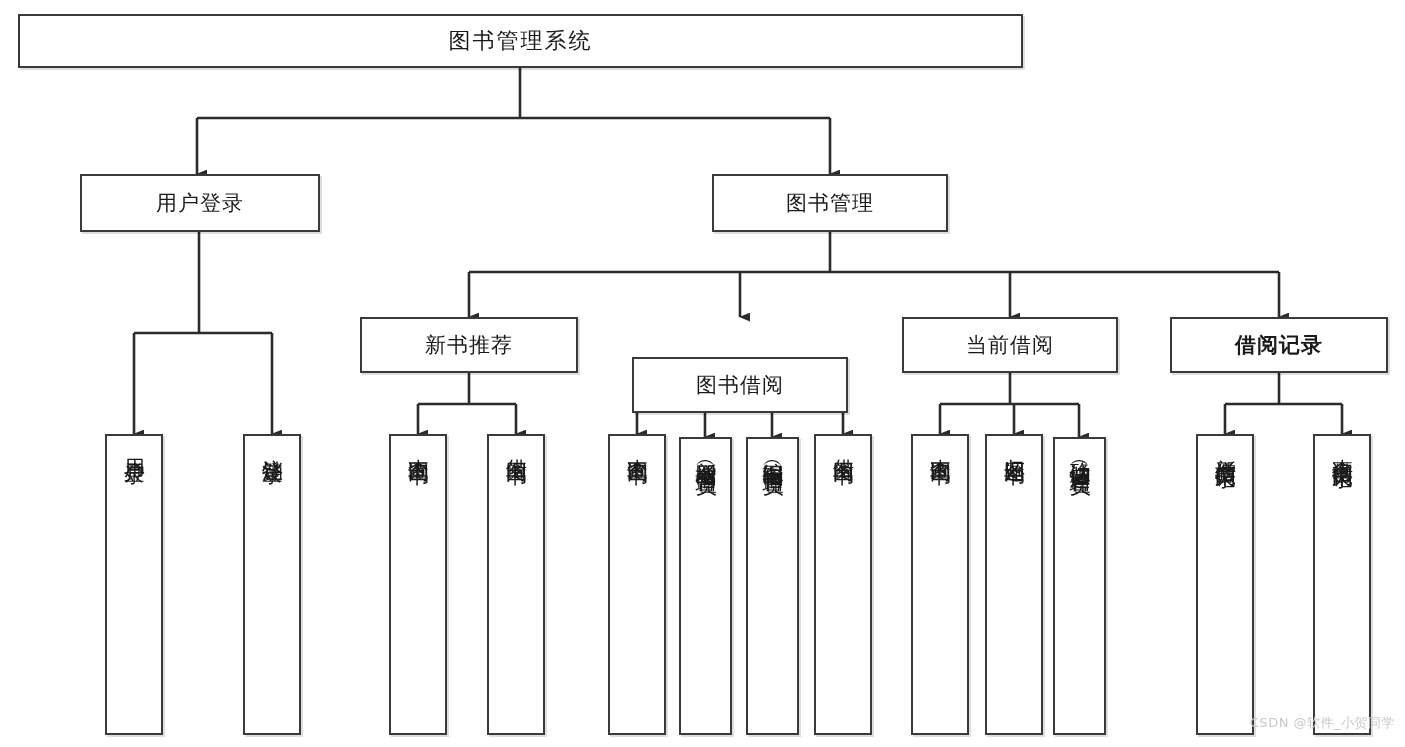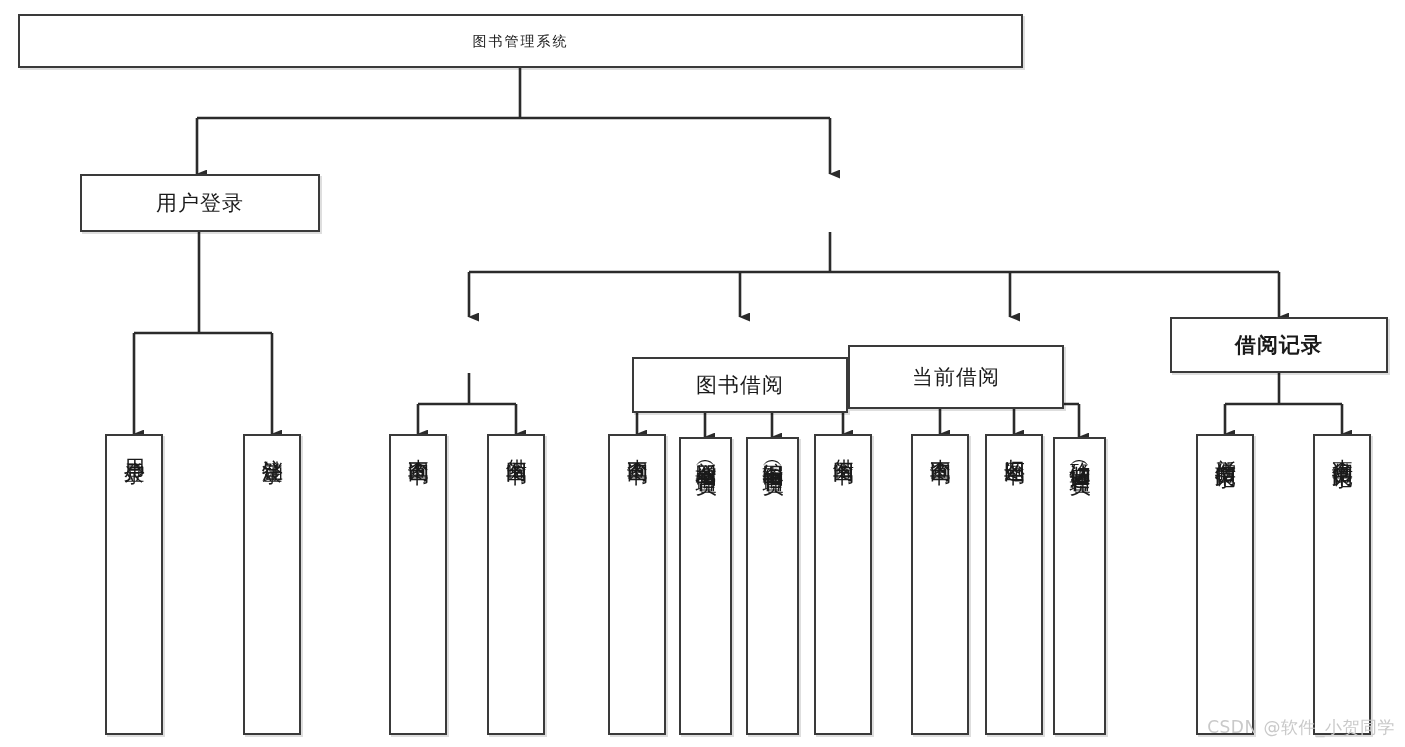--- a/index.html
+++ b/index.html
@@ -43,42 +43,42 @@
     text-align: center;
     line-height: 1.18;
     white-space: nowrap;
   }
   
   .node.horiz .label {
     font-size: 21px;
     letter-spacing: 1px;
   }
   .node.root .label {
-    font-size: 14px;
+    font-size: 22px;
     letter-spacing: 2px;
   }
   
   .node.vert {
     align-items: flex-start;
     justify-content: center;
     padding-top: 6px;
   }
   .node.vert .label {
     writing-mode: vertical-rl;
     text-orientation: upright;
     font-size: 21px;
     letter-spacing: 2px;
     line-height: 1.1;
     white-space: nowrap;
   }
   .watermark {
     position: absolute;
     right: 10px;
-    bottom: 8px;
-    font-size: 17px;
+    bottom: 15px;
+    font-size: 13px;
     color: #c9c9c9;
     letter-spacing: 0.5px;
     z-index: 3;
     white-space: nowrap;
     font-family: "DejaVu Sans", "Liberation Sans", sans-serif;
   }
 </style>
 </head>
 <body>
 
@@ -134,25 +134,31 @@
     </g>
   </svg>
 
   <div class="node horiz root" style="left:18px; top:14px; width:1005px; height:54px;">
     <span class="label">图书管理系统</span>
   </div>
 
   <div class="node horiz" style="left:80px; top:174px; width:240px; height:58px;">
     <span class="label">用户登录</span>
   </div>
-
+  <div class="node horiz" style="left:712px; top:174px; width:236px; height:58px;">
+    <span class="label">图书管理</span>
+  </div>
+
+  <div class="node horiz" style="left:360px; top:317px; width:218px; height:56px;">
+    <span class="label">新书推荐</span>
+  </div>
   <div class="node horiz" style="left:632px; top:317px; width:216px; height:56px;margin-top:40px;">
     <span class="label">图书借阅</span>
   </div>
-  <div class="node horiz" style="left:848px; top:317px; width:216px; height:64px;margin-top:28px;">
+  <div class="node horiz" style="left:902px; top:317px; width:216px; height:56px;">
     <span class="label">当前借阅</span>
   </div>
   <div class="node horiz" style="left:1170px; top:317px; width:218px; height:56px;font-weight:bold;">
     <span class="label">借阅记录</span>
   </div>
 
   <div class="node vert" style="left:105px; top:434px; width:58px; height:301px;">
     <span class="label">用户登录</span>
   </div>
   <div class="node vert" style="left:243px; top:434px; width:58px; height:301px;">

